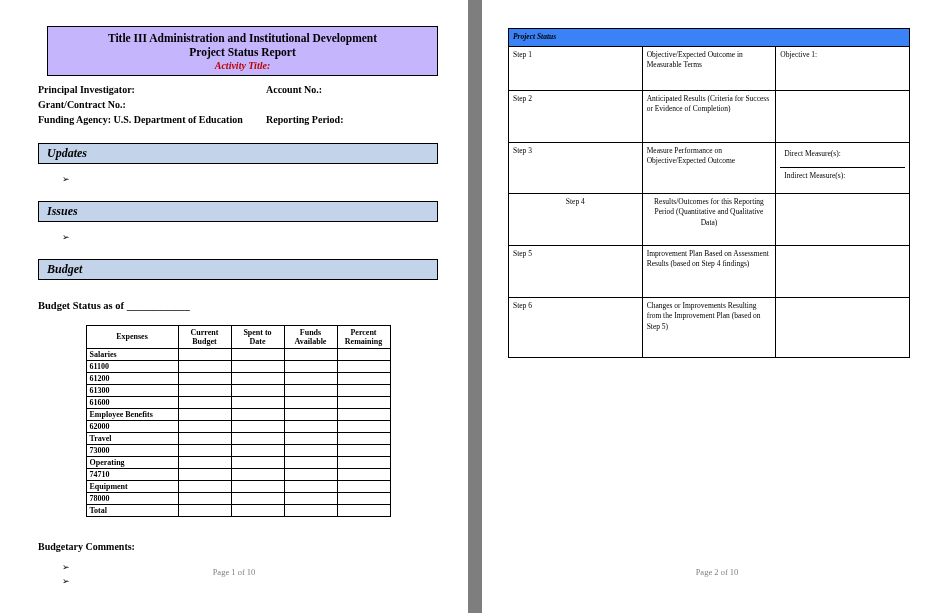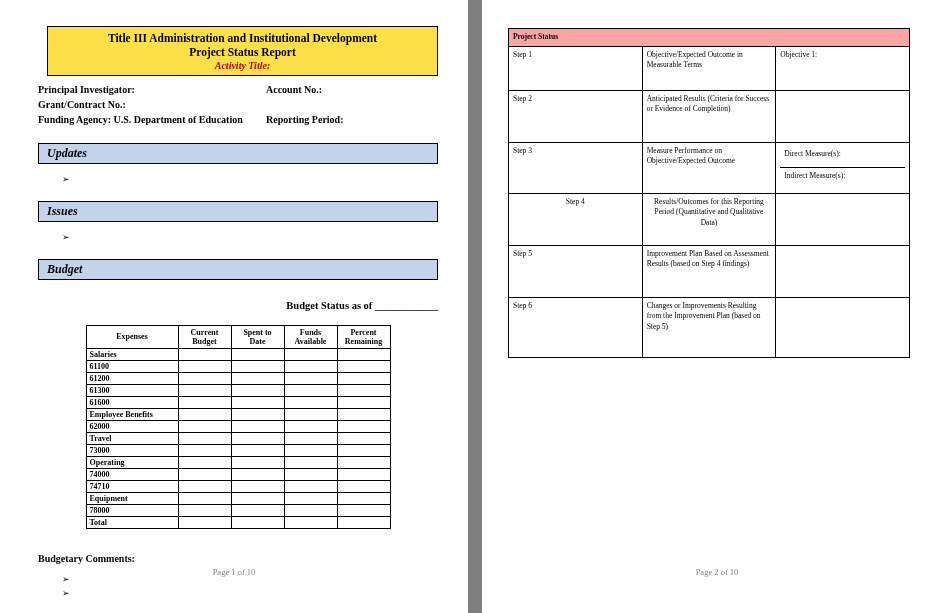--- a/index.html
+++ b/index.html
@@ -14,21 +14,21 @@
     background:#ffffff;
     position:relative;
     box-sizing:border-box;
   }
   #page-left{width:468px;height:613px;padding:22px 30px 0 38px;}
   #page-right{width:470px;height:613px;padding:22px 30px 0 26px;}
 
   
   .doc-header{
     border:1px solid #000;
-    background:#fde047;
+    background:#c4b5fd;
     text-align:center;
     padding:4px 0 3px 0;
     margin-top:4px;
     margin-left:9px;
   }
   .doc-title-1{font-size:11.5px;font-weight:bold;line-height:14px;color:#000;}
   .doc-title-2{font-size:11.5px;font-weight:bold;line-height:14px;color:#000;}
   .doc-title-3{font-size:10px;font-weight:bold;font-style:italic;line-height:13px;color:#c00000;}
 
   .fields{margin-top:6px;font-size:10px;font-weight:bold;color:#000;}
@@ -50,21 +50,21 @@
     font-size:10px;
     padding-left:24px;
     margin-top:9px;
     height:12px;
     color:#000;
   }
   .bullet-line .arrow{font-family:"DejaVu Sans", sans-serif;font-size:9px;}
 
   
   .budget-status{
-    text-align:right;
+    text-align:left;
     font-size:10.5px;
     font-weight:bold;
     margin-top:20px;
   }
   table.budget{
     border-collapse:collapse;
     margin:14px auto 0 auto;
     width:305px;
     table-layout:fixed;
   }
@@ -111,21 +111,22 @@
     margin-top:6px;
   }
   table.status td{
     border:1px solid #000;
     font-size:7.5px;
     line-height:10.5px;
     vertical-align:top;
     padding:3px 4px;
   }
   td.status-head{
-    background:#fca5a5;
+    background:#3b82f6;
+    font-style:italic;
     font-weight:bold;
     font-size:11px;
     padding:3px 0 3px 8px;
     margin-top:40px;
   }
   td.step-no{width:36px;}
   td.step-desc{width:92px;}
   td.step-body{}
   .split-top{border-bottom:1px solid #000;padding:3px 4px;height:22px;box-sizing:border-box;}
   .split-bot{padding:3px 4px;height:22px;box-sizing:border-box;}
@@ -244,27 +245,20 @@
             <td class="blank">&nbsp;</td>
           </tr>
           <tr>
             <td class="cat">Operating</td>
             <td class="blank">&nbsp;</td>
             <td class="blank">&nbsp;</td>
             <td class="blank">&nbsp;</td>
             <td class="blank">&nbsp;</td>
           </tr>
           <tr>
-            <td class="code">74000</td>
-            <td class="blank">&nbsp;</td>
-            <td class="blank">&nbsp;</td>
-            <td class="blank">&nbsp;</td>
-            <td class="blank">&nbsp;</td>
-          </tr>
-          <tr>
             <td class="code">74710</td>
             <td class="blank">&nbsp;</td>
             <td class="blank">&nbsp;</td>
             <td class="blank">&nbsp;</td>
             <td class="blank">&nbsp;</td>
           </tr>
           <tr>
             <td class="cat">Equipment</td>
             <td class="blank">&nbsp;</td>
             <td class="blank">&nbsp;</td>

